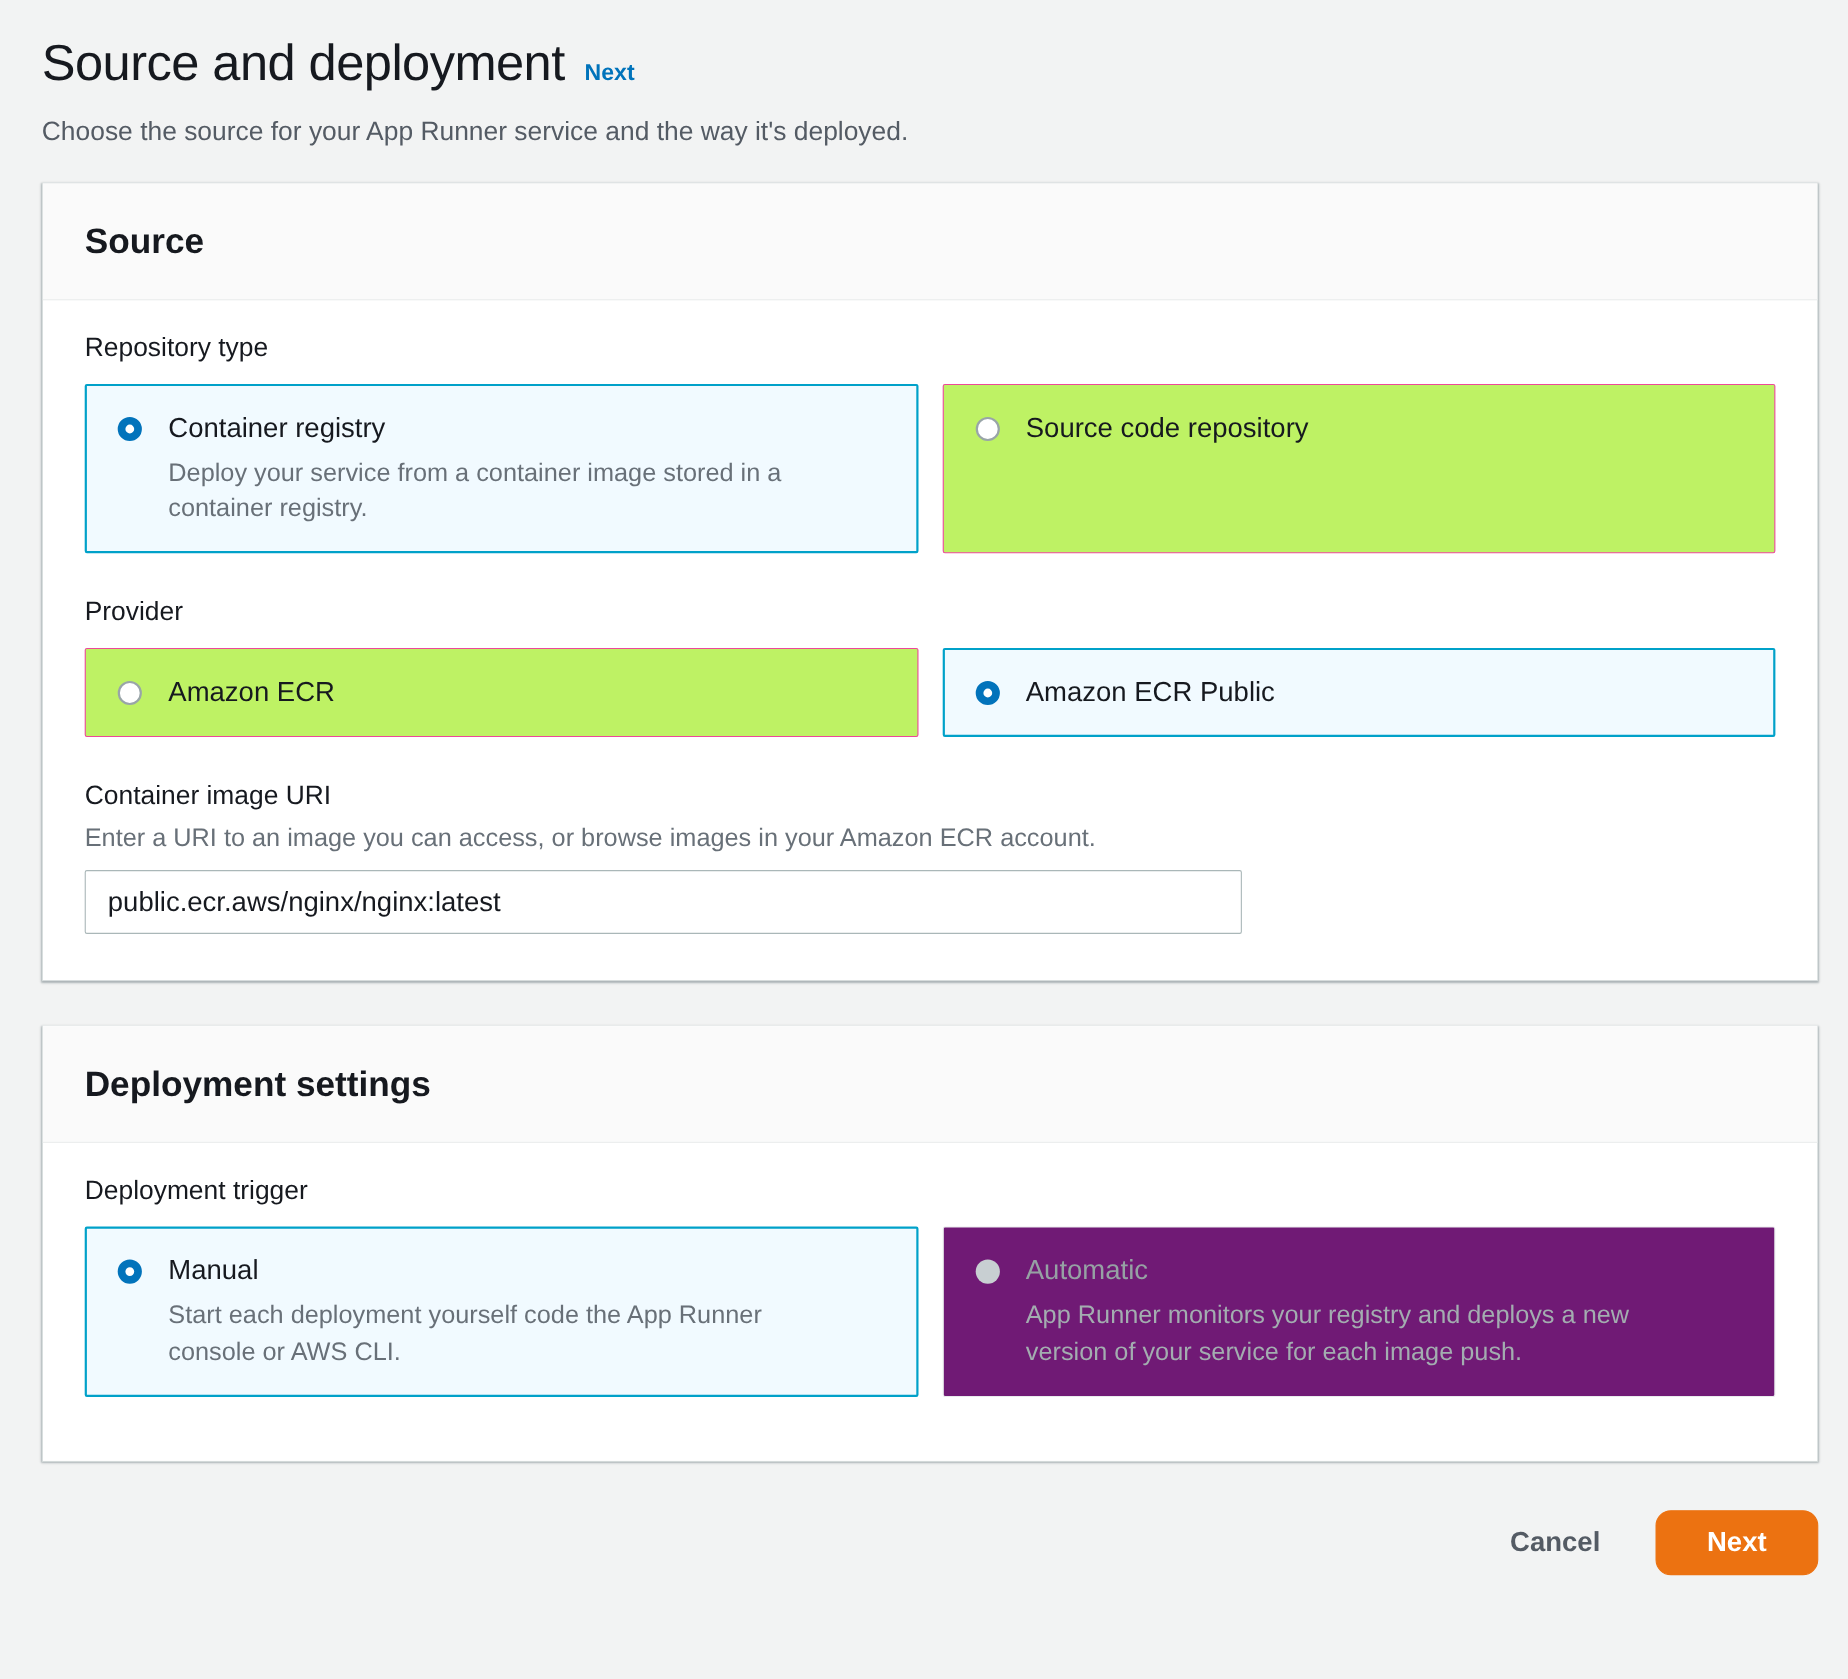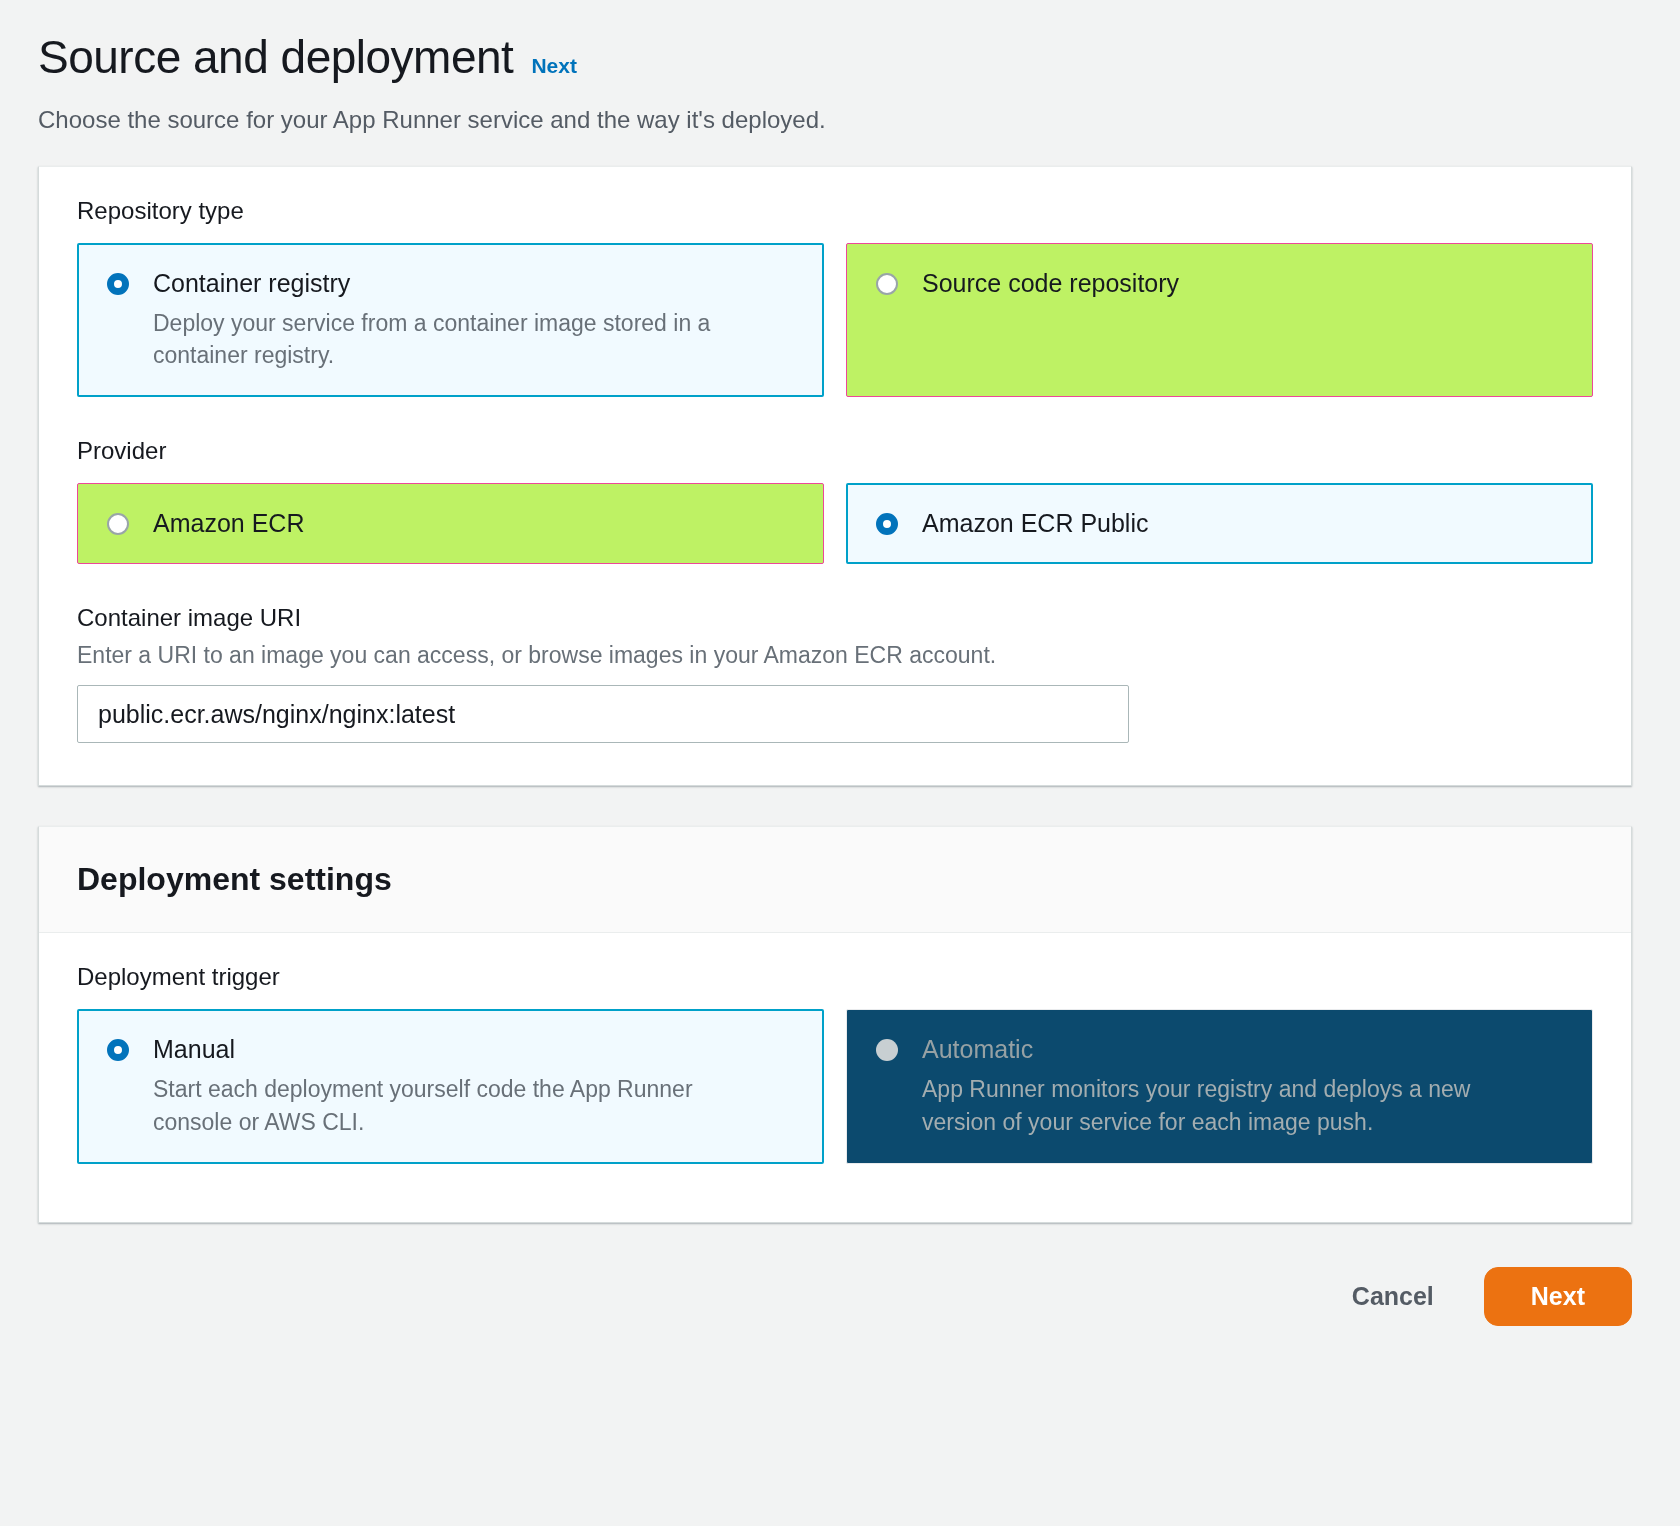--- a/index.html
+++ b/index.html
@@ -3,21 +3,21 @@
 <meta charset="utf-8">
 <style>
   * { margin: 0; padding: 0; box-sizing: border-box; }
   html, body { width: 1680px; }
   body {
     min-height: 1526px;
     background: #f2f3f3;
     font-family: "Liberation Sans", "DejaVu Sans", sans-serif;
     color: #16191f;
   }
-  .page { padding: 26px 48px 60px 38px; }
+  .page { padding: 26px 27px 60px 38px; }
 
   
   .title-row { display: flex; align-items: baseline; gap: 18px; margin-top: 4px; }
   .page-title { font-size: 46px; font-weight: 500; letter-spacing: -0.5px; color: #16191f; }
   .info-link { font-size: 21px; font-weight: 700; color: #0073bb; text-decoration: none; cursor: pointer; }
   .page-subtitle { margin-top: 22px; font-size: 24px; color: #545b64; }
 
   
   .card {
     margin-top: 32px;
@@ -53,21 +53,21 @@
     padding: 25px 29px;
     cursor: pointer;
   }
   .option-card.selected {
     border: 2px solid #00a1c9;
     background: #f1faff;
     padding: 24px 28px;
   }
   .option-card.disabled {
     border: 1px solid #e9ebed;
-    background: #0c4a6e;
+    background: #701a75;
     cursor: default;
   }
   .option-inner { display: flex; gap: 24px; }
 
   .radio {
     width: 22px; height: 22px;
     border-radius: 50%;
     flex: 0 0 22px;
     margin-top: 4px;
     background: #ffffff;
@@ -134,20 +134,23 @@
 
 <div class="page">
 
   <div class="title-row">
     <h1 class="page-title">Source and deployment</h1>
     <a class="info-link">Next</a>
   </div>
   <div class="page-subtitle">Choose the source for your App Runner service and the way it's deployed.</div>
 
   <section class="card">
+    <div class="card-header">
+      <h2>Source</h2>
+    </div>
     <div class="card-body">
 
       <div class="field-label">Repository type</div>
       <div class="options-grid">
         <div class="option-card selected">
           <div class="option-inner">
             <span class="radio checked"></span>
             <div>
               <div class="option-label">Container registry</div>
               <div class="option-desc">Deploy your service from a container image stored in a container registry.</div>

